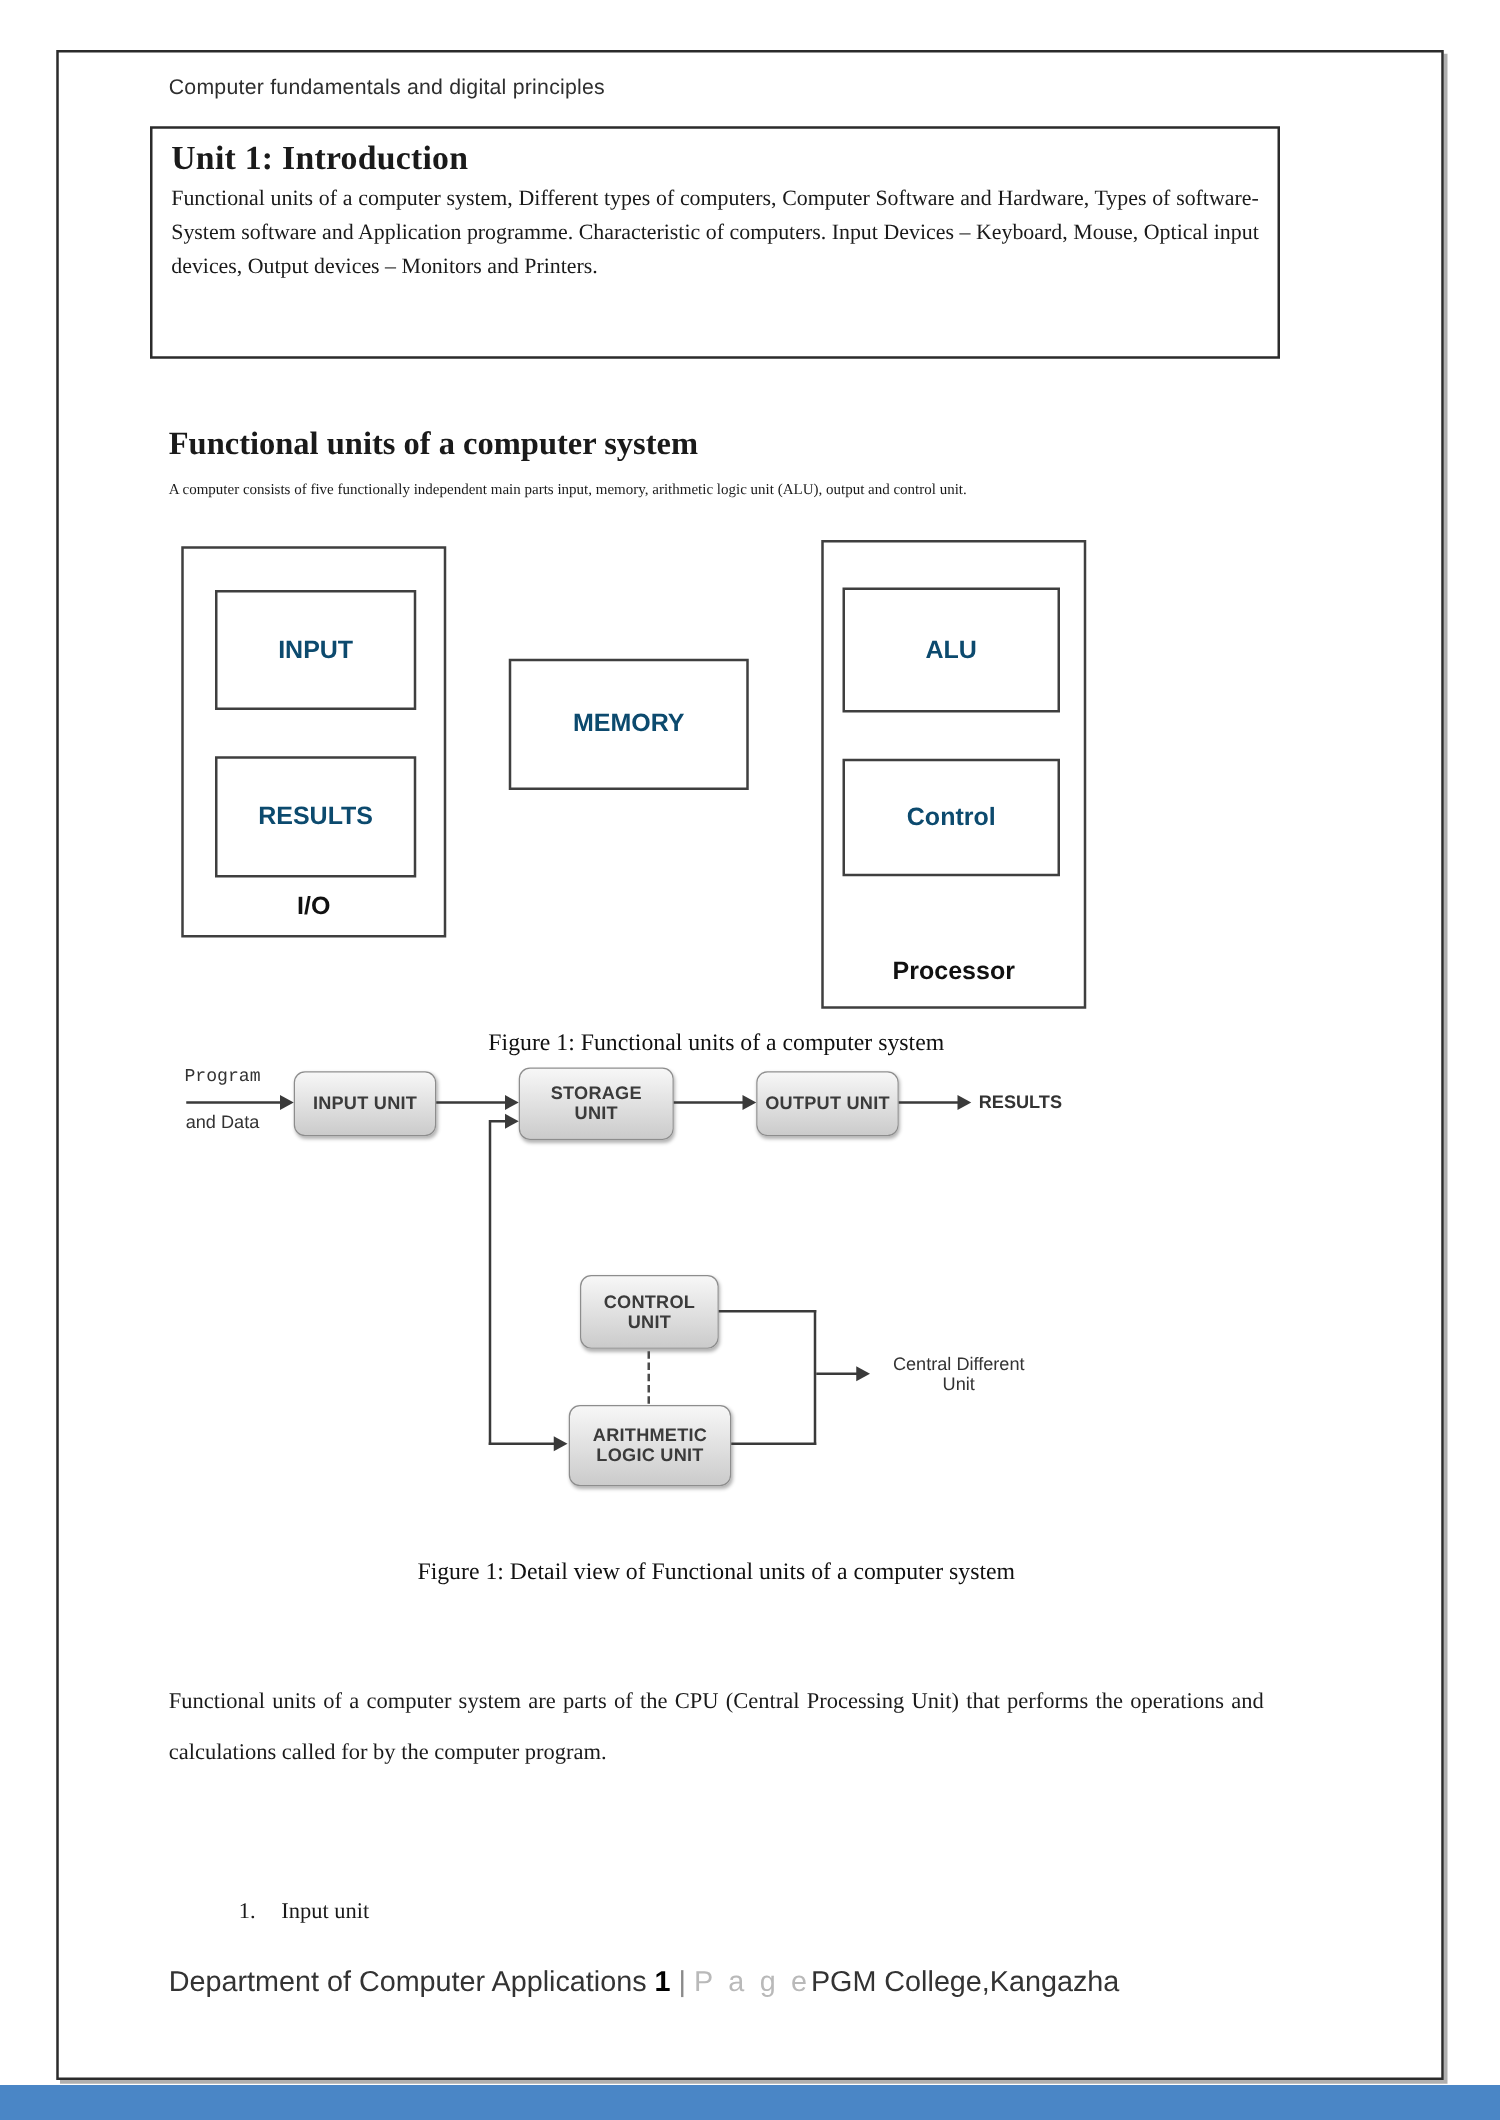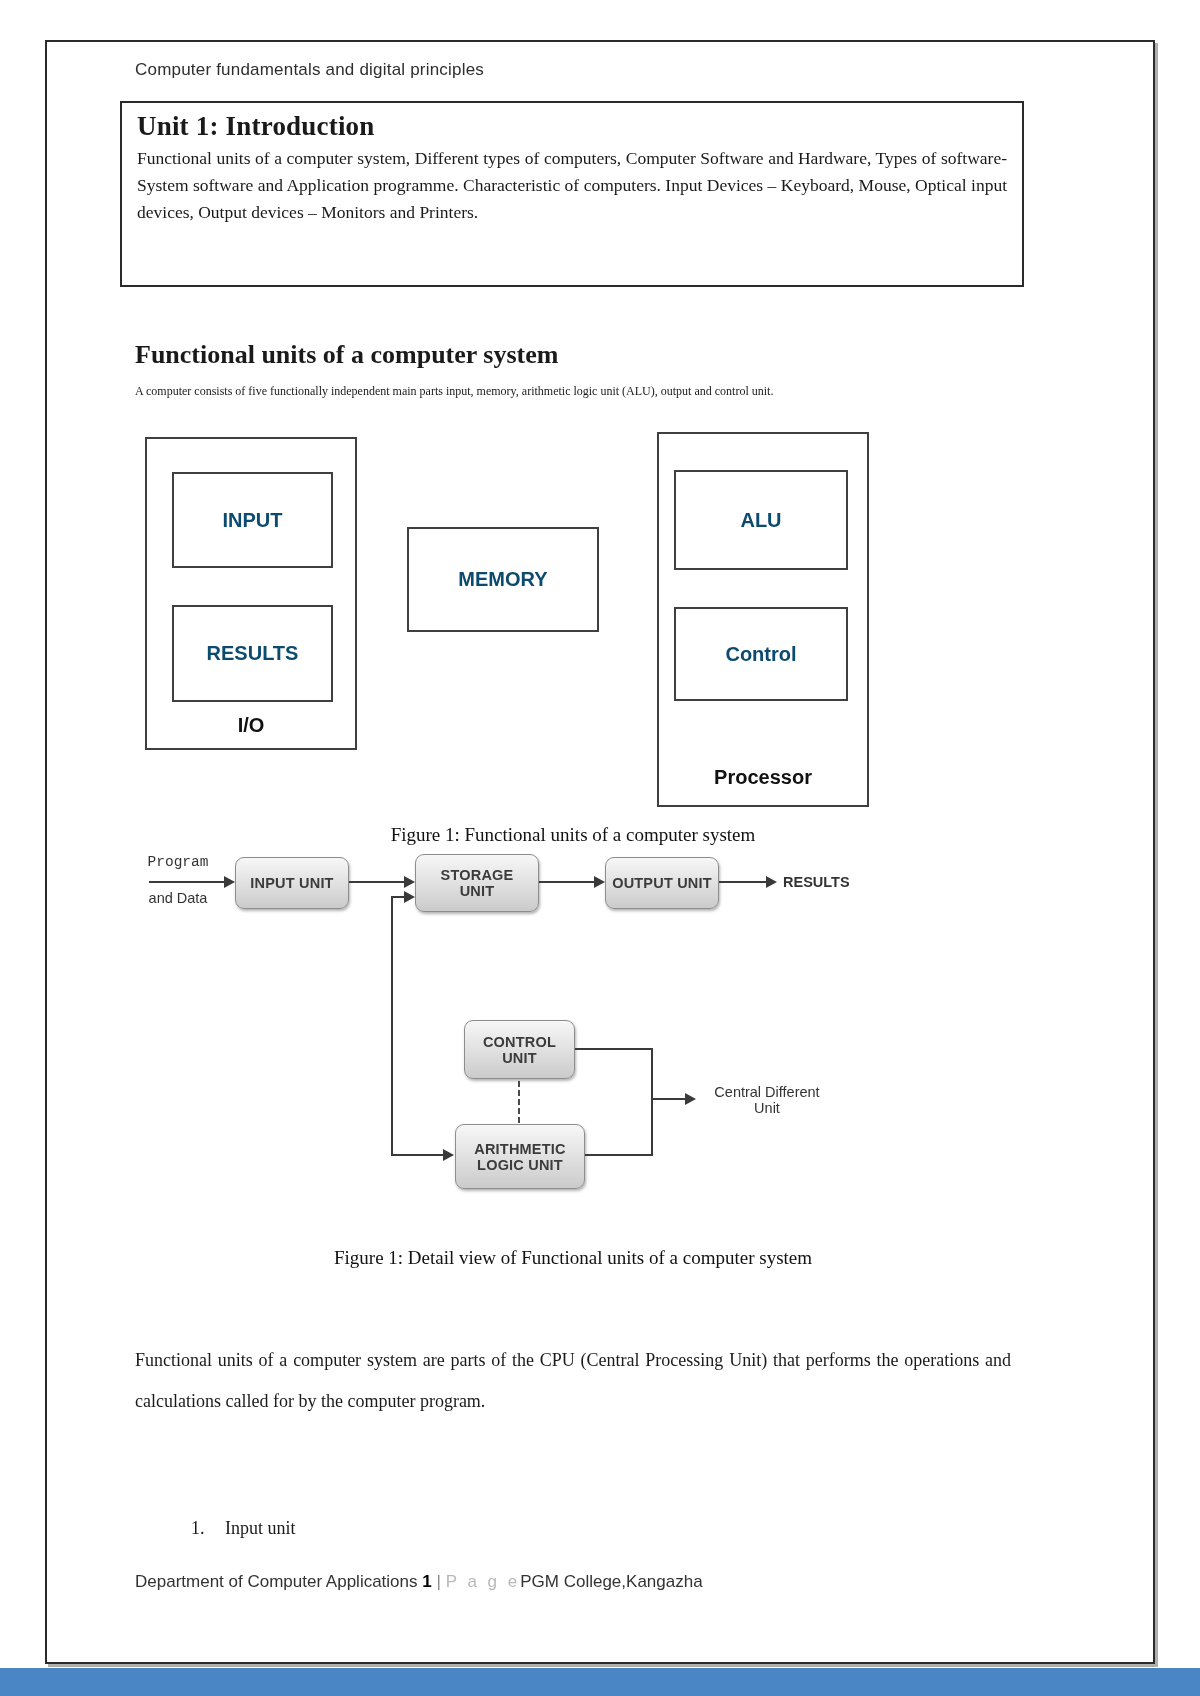--- a/index.html
+++ b/index.html
@@ -50,21 +50,21 @@
            border-left:11px solid #3a3a3a; }
 
   .fig-caption { left:88px; width:876px; text-align:center; font-size:19px; color:#111; }
 
   .para1 { left:88px; top:1298px; width:876px; font-size:18px;
            line-height:2.3; text-align:justify; }
   .para2 { left:88px; top:1412px; width:876px; font-size:18px; }
   .list-num   { left:144px; top:1476px; font-size:18px; }
   .list-label { left:178px; top:1476px; font-size:18px; }
 
-  .footer { left:88px; top:1530px; font-size:17px; color:#333; }
+  .footer { left:88px; top:1530px; font-size:23px; color:#333; }
   .footer b { color:#000; }
   .pageword { color:#b9b9b9; letter-spacing:3px; }
   .pipe { color:#8a8a8a; }
 
   .bottom-bar { position:absolute; left:0; top:1668px; width:1200px; height:28px; }
 </style>
 </head>
 <body>
 
 <div class="page">

